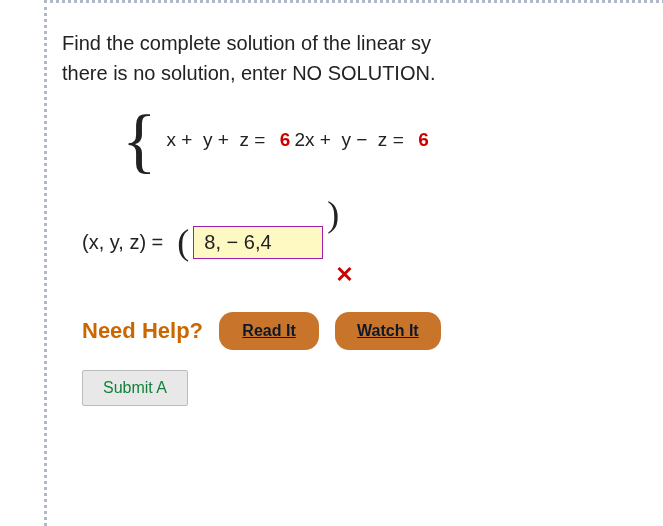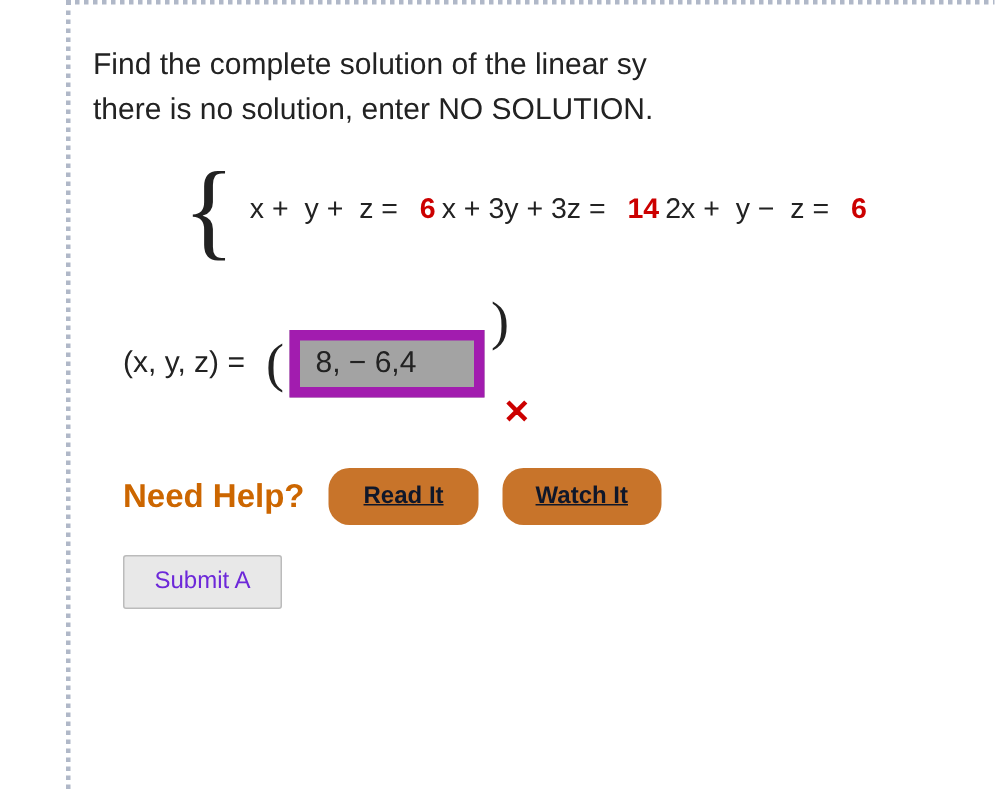--- a/index.html
+++ b/index.html
@@ -93,25 +93,25 @@
 
     .paren {
       font-size: 36px;
       font-weight: 300;
       line-height: 1;
       font-family: 'Times New Roman', serif;
       color: #222;
     }
 
     .answer-box {
-      border: 7px solid #a21caf;
+      border: 1px solid #a21caf;
       padding: 4px 10px;
       font-size: 20px;
       min-width: 130px;
-      background: #a3a3a3;
+      background: #fef9c3;
       color: #222;
       display: inline-block;
     }
 
     .x-icon {
       color: #cc0000;
       font-size: 22px;
       font-weight: bold;
       margin-left: 8px;
       margin-top: 30px;
@@ -147,21 +147,21 @@
 
     .submit-row {
       display: flex;
       align-items: center;
       margin-left: 20px;
       gap: 10px;
     }
 
     .submit-btn {
       background: #e8e8e8;
-      color: #6d28d9;
+      color: #15803d;
       font-size: 16px;
       border: 1px solid #bbb;
       padding: 8px 20px;
       cursor: pointer;
       border-radius: 2px;
     }
 
     .dotted-side-right {
       position: absolute;
       top: 0;
@@ -192,24 +192,20 @@
     <div>Find the complete solution of the linear sy</div>
     <div>there is no solution, enter NO SOLUTION.</div>
   </div>
 
   <div class="equation-block">
     <span class="brace">{</span>
     <div class="equations">
       <div class="eq-line">
         <span>x +&nbsp; y +&nbsp; z = &nbsp;</span>
           <span class="eq-number">6</span>
-      </div>
-      <div class="eq-line">
-        <span>x + 3y + 3z = &nbsp;</span>
-          <span class="eq-number">14</span>
       </div>
       <div class="eq-line">
         <span>2x +&nbsp; y −&nbsp; z = &nbsp;</span>
           <span class="eq-number">6</span>
       </div>
     </div>
   </div>
 
   <div class="solution-row">
     <span class="solution-label">(x, y, z) =</span>

